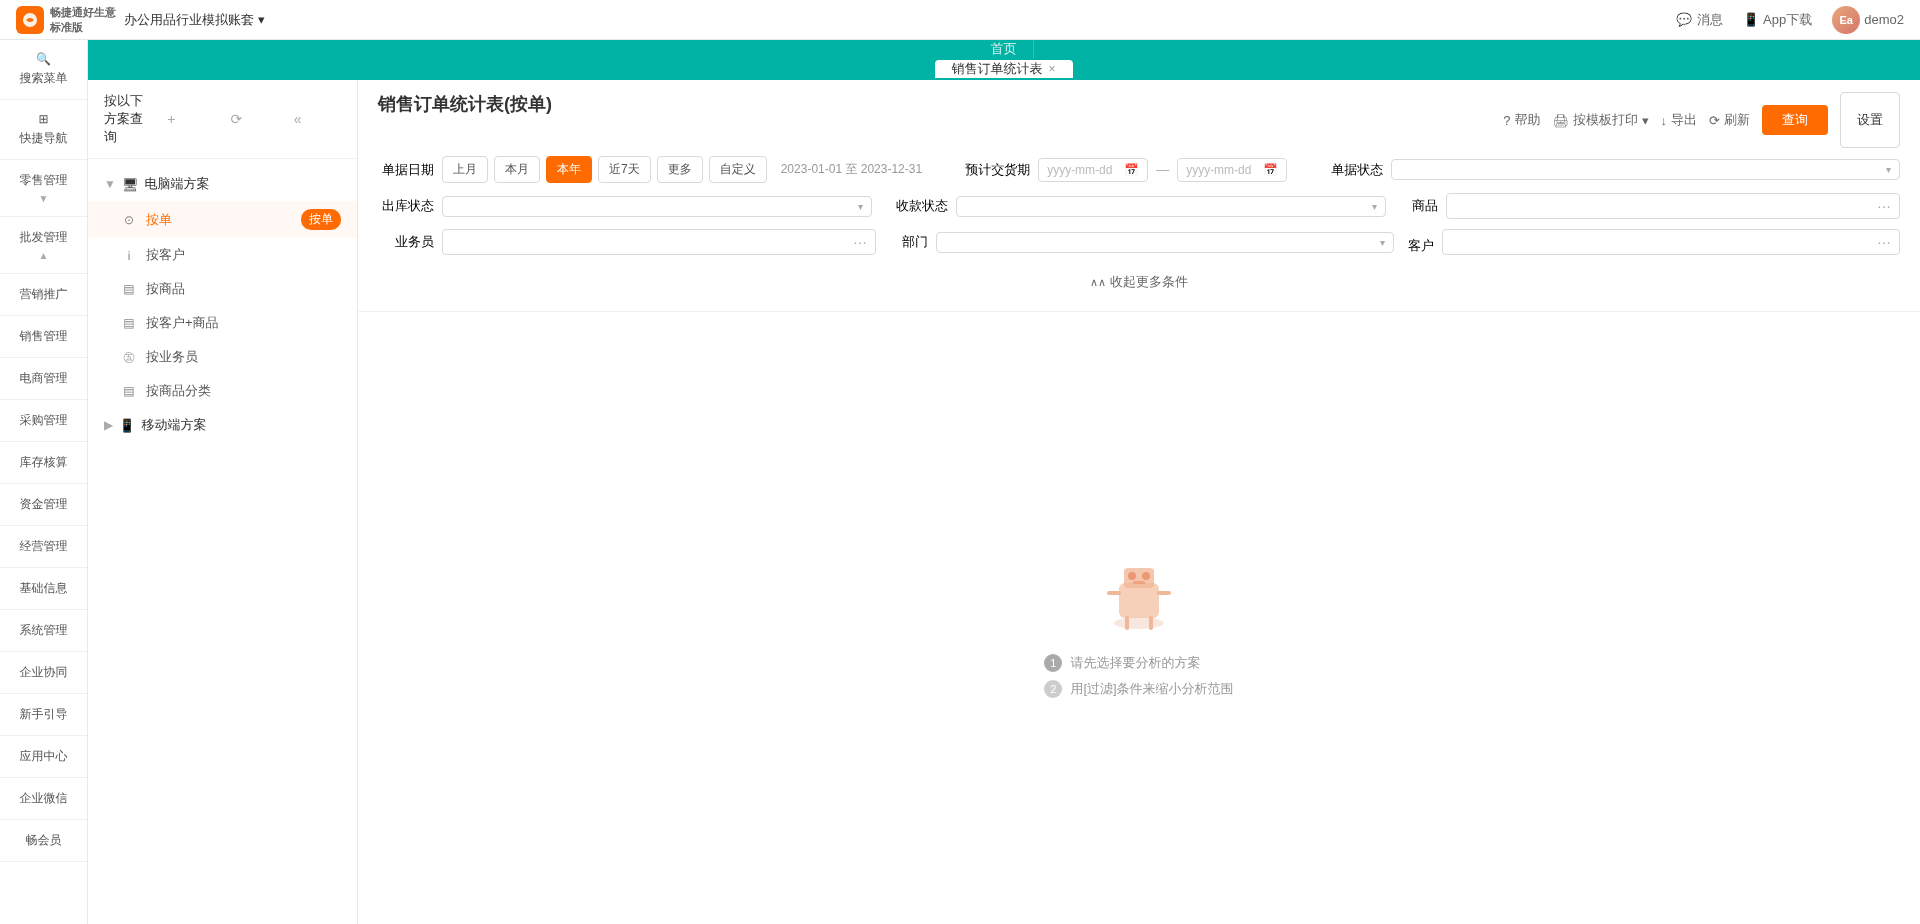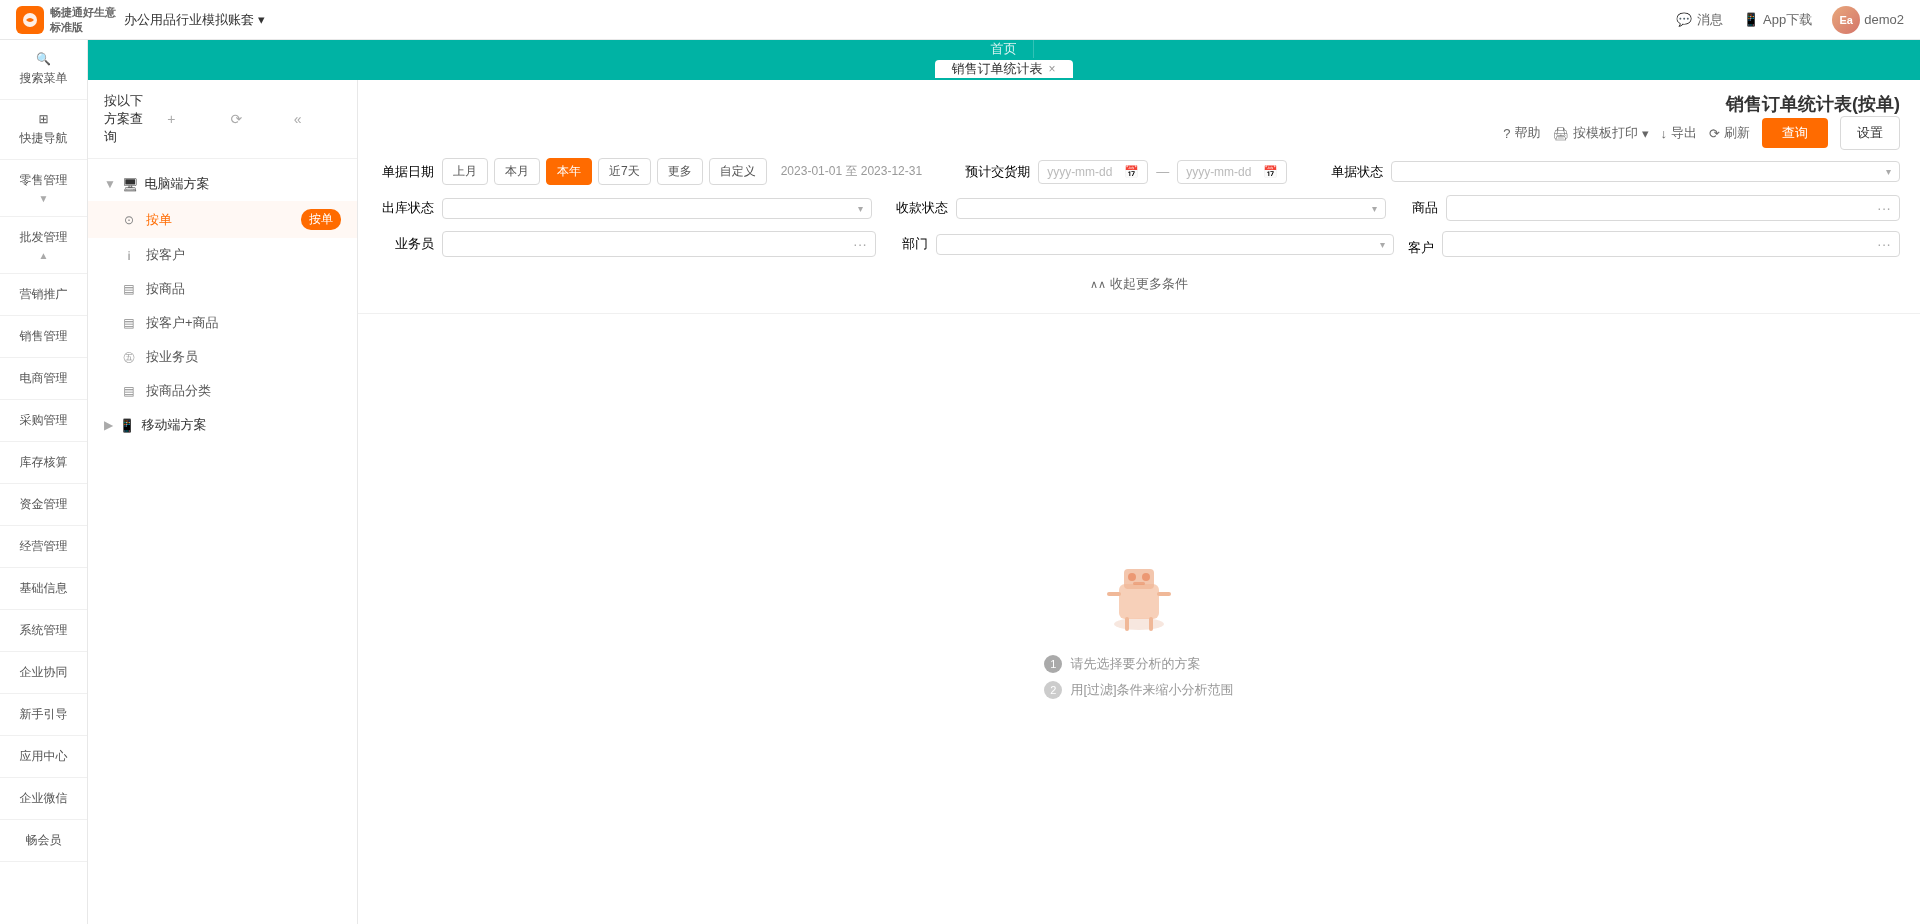--- a/index.html
+++ b/index.html
@@ -43,26 +43,26 @@
     .scheme-list { flex: 1; overflow-y: auto; padding: 8px 0; }
     .scheme-group { }
     .scheme-group-header { padding: 8px 16px; display: flex; align-items: center; gap: 6px; cursor: pointer; color: #333; font-size: 13px; }
     .scheme-item { padding: 8px 16px 8px 32px; display: flex; align-items: center; gap: 8px; cursor: pointer; color: #555; font-size: 13px; }
     .scheme-item.active { color: #ff6b00; background: #fff8f4; }
     .scheme-item .scheme-icon { width: 18px; height: 18px; display: flex; align-items: center; justify-content: center; font-size: 12px; color: #888; }
     .active-badge { background: #ff6b00; color: white; border-radius: 10px; padding: 2px 8px; font-size: 12px; }
 
     
     .right-panel { flex: 1; display: flex; flex-direction: column; overflow: hidden; }
-    .page-header { padding: 12px 20px 8px; display: flex; align-items: flex-end; justify-content: space-between; flex-direction: column; }
+    .page-header { padding: 12px 20px 8px; display: flex; align-items: flex-start; justify-content: space-between; }
     .page-title { font-size: 18px; font-weight: 600; color: #333; }
     .page-actions { display: flex; align-items: center; gap: 12px; }
     .page-action-btn { display: flex; align-items: center; gap: 4px; color: #666; font-size: 13px; cursor: pointer; }
     .btn-primary { background: #ff6b00; color: white; border: none; padding: 6px 20px; border-radius: 4px; cursor: pointer; font-size: 13px; font-weight: 500; }
-    .btn-secondary { background: white; color: #333; border: 1px solid #d9d9d9; padding: 7px 16px; border-radius: 4px; cursor: pointer; font-size: 13px; }
+    .btn-secondary { background: white; color: #333; border: 1px solid #d9d9d9; padding: 18px 16px; border-radius: 4px; cursor: pointer; font-size: 13px; }
 
     
     .filter-area { padding: 0 20px 12px; border-bottom: 1px solid #f0f0f0; }
     .filter-row { display: flex; align-items: center; gap: 0; margin-bottom: 10px; flex-wrap: wrap; }
     .filter-label { font-size: 13px; color: #000000; white-space: nowrap; width: 70px; text-align: right; }
     .date-filter { display: flex; align-items: center; gap: 6px; justify-content: center; }
     .date-btn { padding: 4px 10px; border-radius: 4px; border: 1px solid #d9d9d9; background: white; cursor: pointer; font-size: 12px; color: #555; }
     .date-btn.active { background: #ff6b00; color: white; border-color: #ff6b00; }
     .date-input { border: 1px solid #d9d9d9; border-radius: 4px; padding: 4px 8px; font-size: 12px; color: #bbb; width: 110px; background: white; cursor: pointer; display: flex; align-items: center; justify-content: space-between; }
     .date-dash { color: #aaa; }

